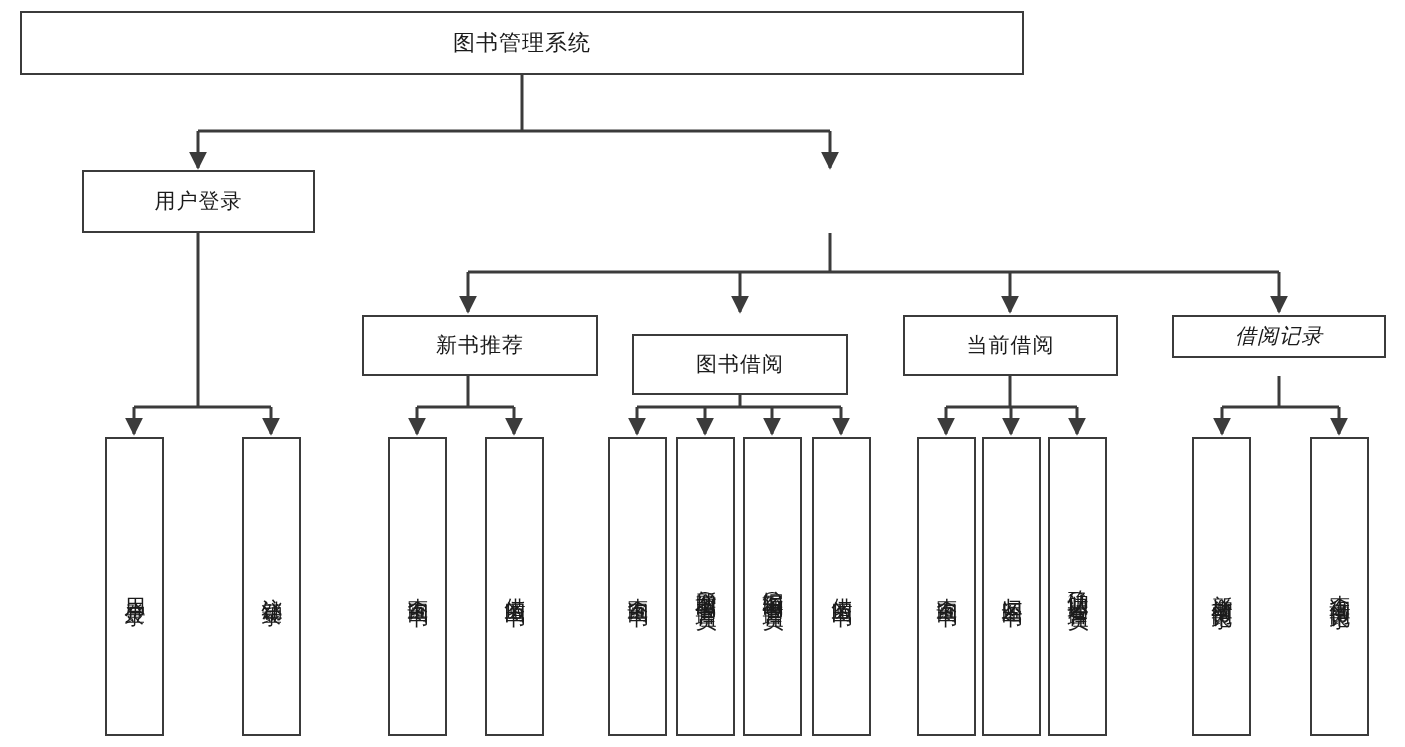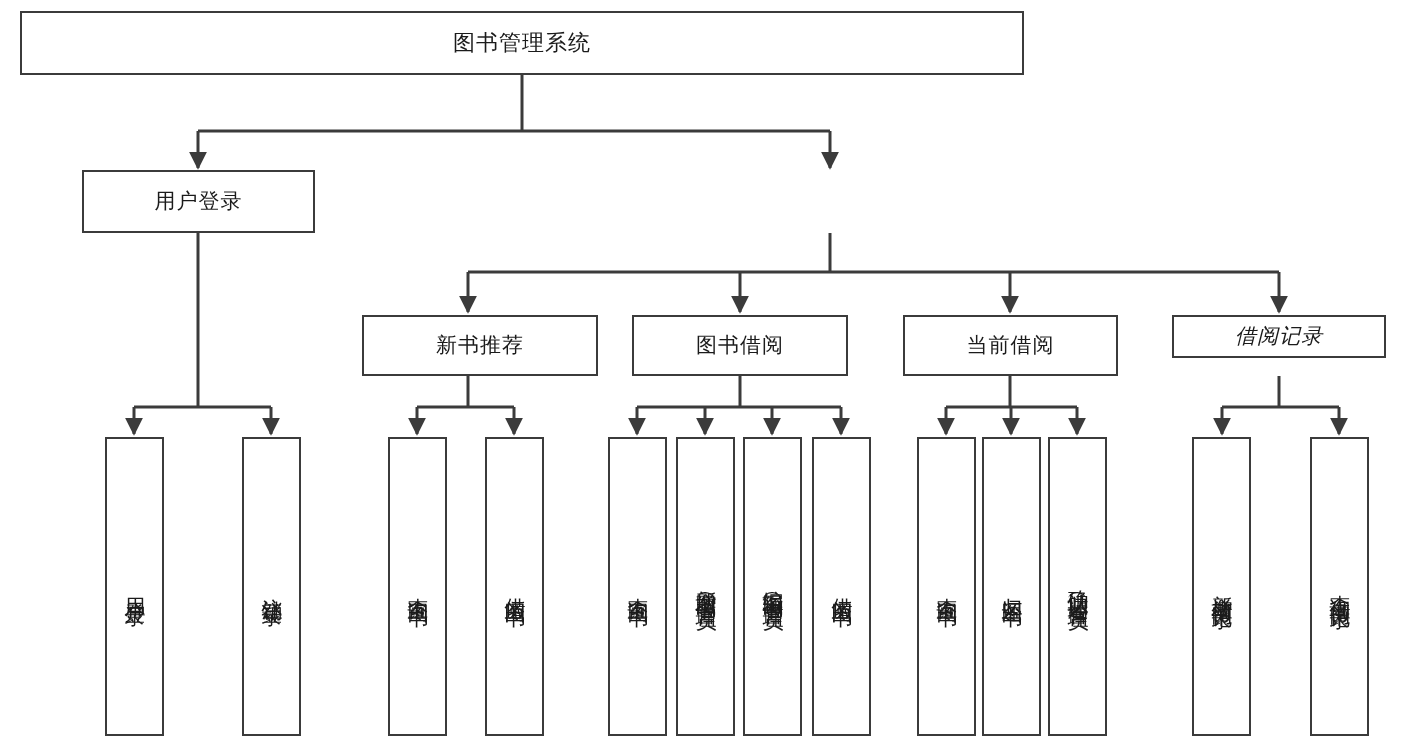--- a/index.html
+++ b/index.html
@@ -129,21 +129,21 @@
     <span class="label">图书管理系统</span>
   </div>
 
   <div class="node horiz" style="left:82px; top:170px; width:233px; height:63px;">
     <span class="label">用户登录</span>
   </div>
 
   <div class="node horiz" style="left:362px; top:315px; width:236px; height:61px;">
     <span class="label">新书推荐</span>
   </div>
-  <div class="node horiz" style="left:632px; top:315px; width:216px; height:61px;">
+  <div class="node horiz" style="left:632px; top:334px; width:216px; height:61px;">
     <span class="label">图书借阅</span>
   </div>
   <div class="node horiz" style="left:903px; top:315px; width:215px; height:61px;">
     <span class="label">当前借阅</span>
   </div>
   <div class="node horiz" style="left:1172px; top:315px; width:214px; height:43px;font-style:italic;">
     <span class="label">借阅记录</span>
   </div>
 
   <div class="node vert" style="left:105px; top:437px; width:59px; height:299px;">

